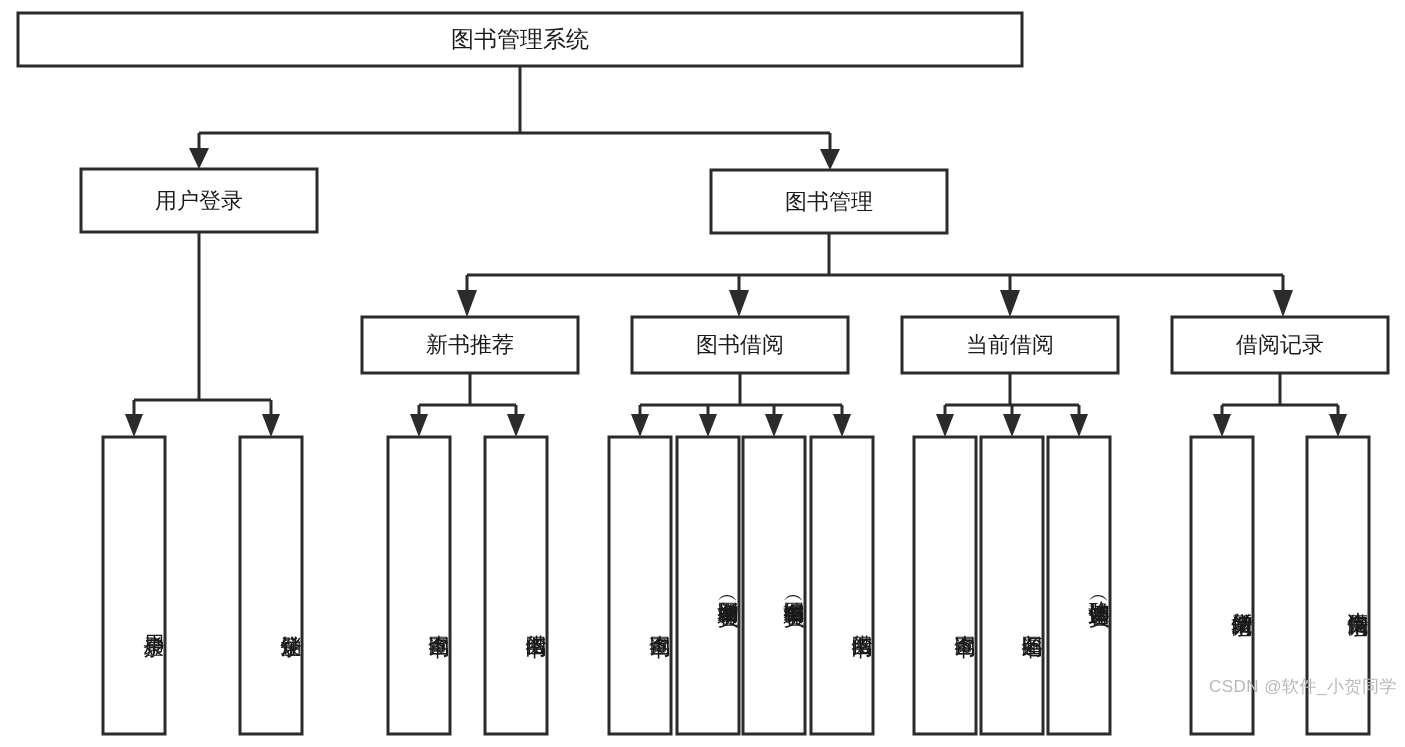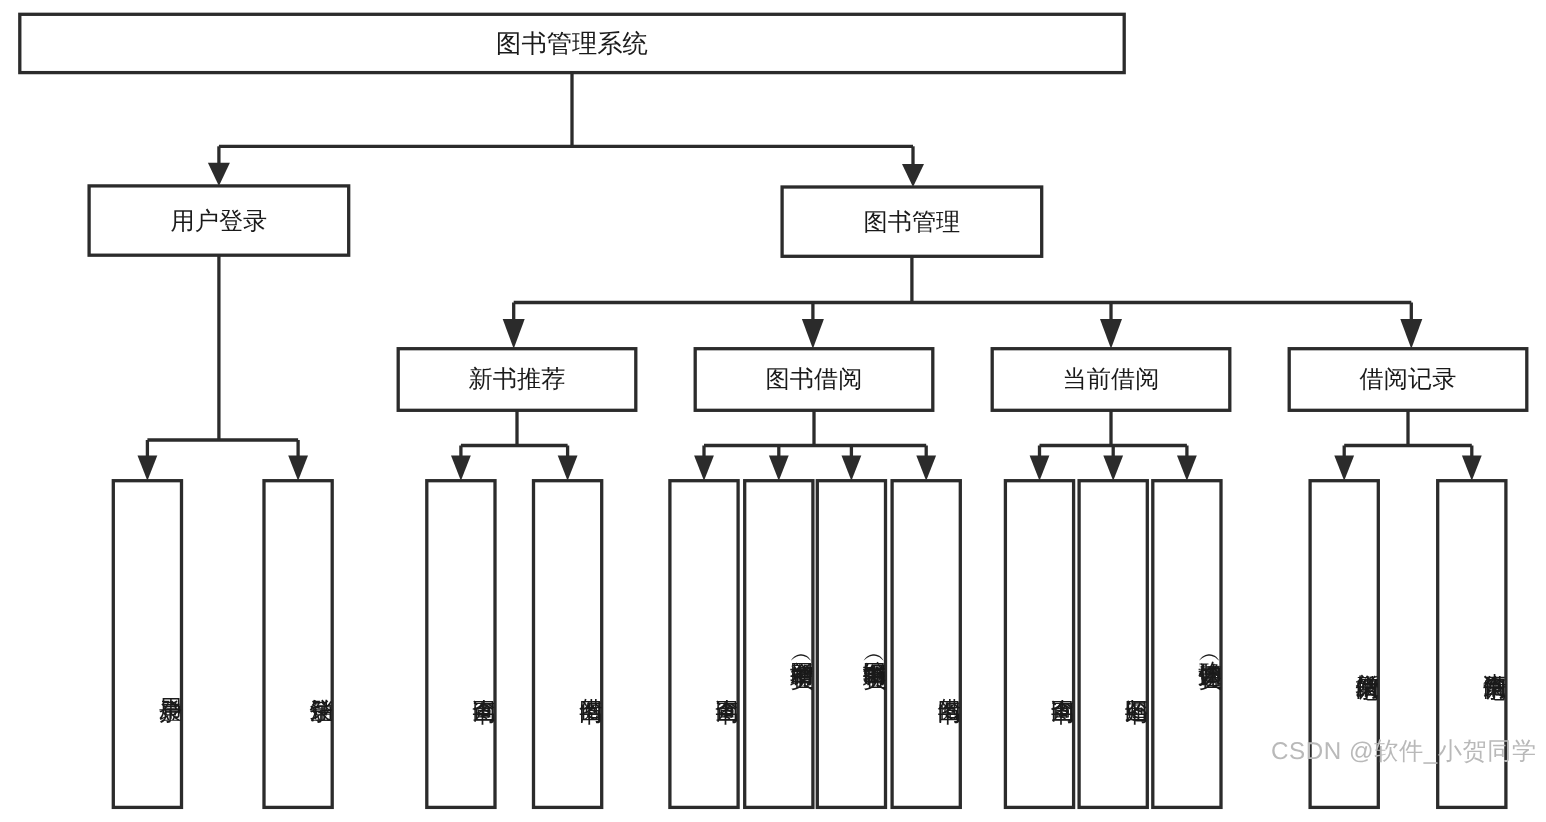--- a/index.html
+++ b/index.html
@@ -66,21 +66,21 @@
     align-items: flex-start;
     justify-content: center;
     white-space: nowrap;
     pointer-events: none;
   }
   .watermark {
     position: absolute;
     right: 8px;
     bottom: 4px;
     font-family: "Liberation Sans", "DejaVu Sans", sans-serif;
-    font-size: 22px;
+    font-size: 17px;
     color: #b9b9b9;
     letter-spacing: 0.5px;
     user-select: none;
   }
 </style>
 </head>
 <body>
 
 <div id="diagram-root">
 

